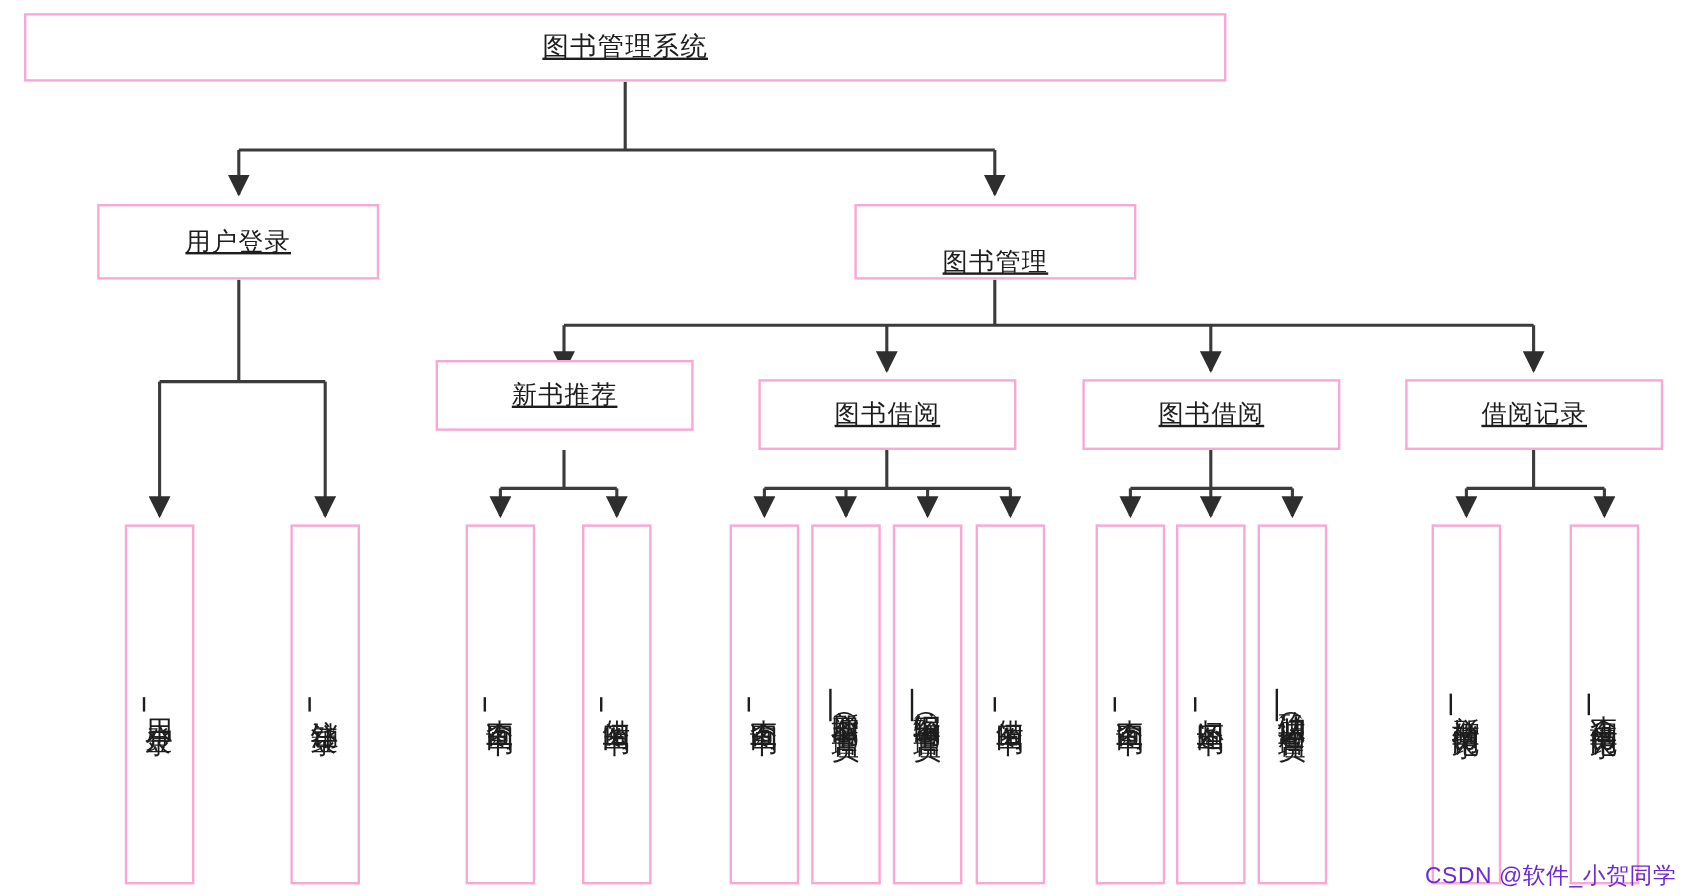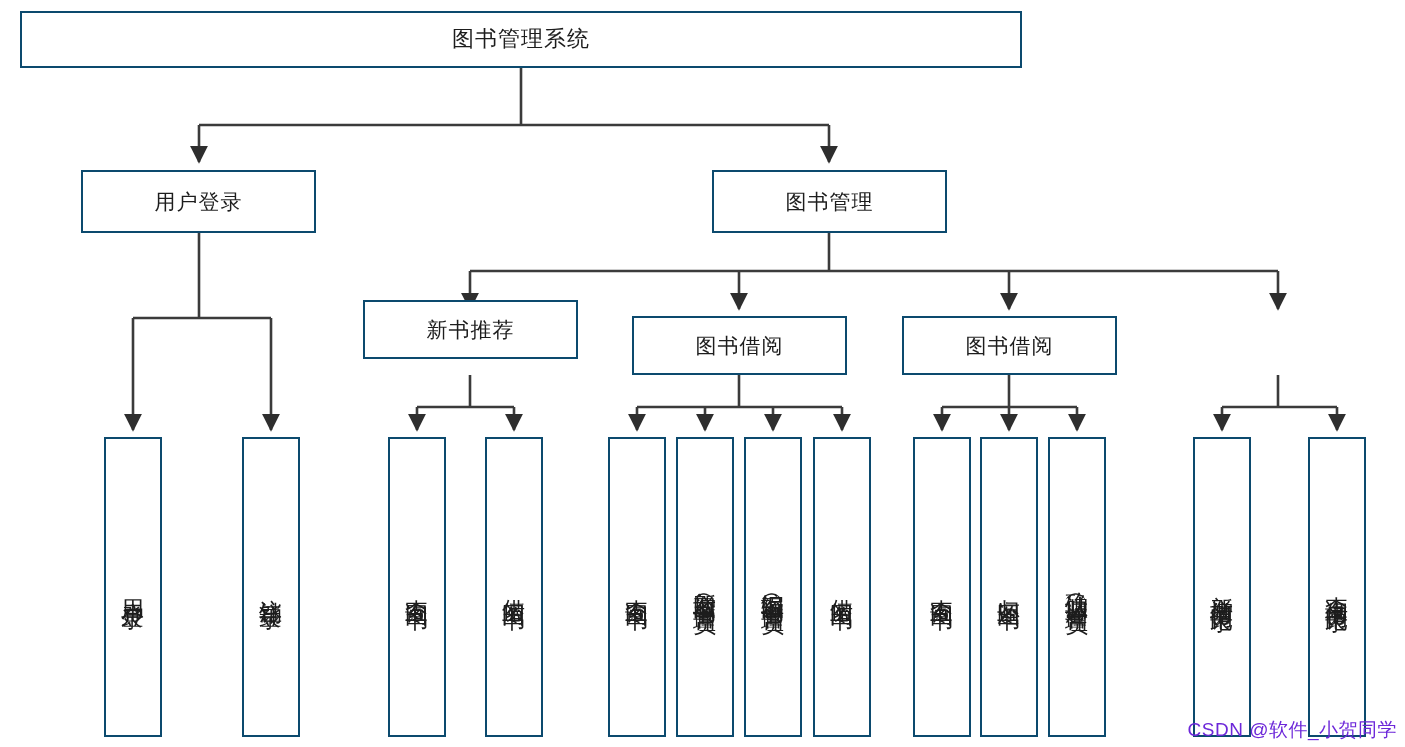--- a/index.html
+++ b/index.html
@@ -22,26 +22,27 @@
     position: absolute;
     left: 0;
     top: 0;
     width: 1405px;
     height: 747px;
     pointer-events: none;
   }
   .node {
     position: absolute;
     box-sizing: border-box;
-    border: 2px solid #0c4a6e;
+    border: 2px solid #f9a8d4;
     background: #ffffff;
     display: flex;
     align-items: center;
     justify-content: center;
     color: #1d1d1d;
+    text-decoration: underline;
   }
   .node.horiz {
     font-size: 21px;
     line-height: 1.2;
     letter-spacing: 1px;
   }
   .node.root {
     font-size: 22px;
   }
   .node.leaf {
@@ -123,32 +124,35 @@
     </g>
   </svg>
 
   <div class="node horiz root" style="left:20px; top:11px; width:1002px; height:57px;">
     <span>图书管理系统</span>
   </div>
 
   <div class="node horiz" style="left:81px; top:170px; width:235px; height:63px;">
     <span>用户登录</span>
   </div>
-  <div class="node horiz" style="left:712px; top:170px; width:235px; height:63px;">
+  <div class="node horiz" style="left:712px; top:170px; width:235px; height:63px;align-items:flex-end;">
     <span>图书管理</span>
   </div>
 
   <div class="node horiz" style="left:363px; top:300px; width:215px; height:59px;">
     <span>新书推荐</span>
   </div>
   <div class="node horiz" style="left:632px; top:316px; width:215px; height:59px;">
     <span>图书借阅</span>
   </div>
   <div class="node horiz" style="left:902px; top:316px; width:215px; height:59px;">
     <span>图书借阅</span>
+  </div>
+  <div class="node horiz" style="left:1171px; top:316px; width:215px; height:59px;">
+    <span>借阅记录</span>
   </div>
 
   <div class="node leaf" style="left:104px; top:437px; width:58px; height:300px;">
     <span class="vtext">用户登录</span>
   </div>
   <div class="node leaf" style="left:242px; top:437px; width:58px; height:300px;">
     <span class="vtext">注销登录</span>
   </div>
 
   <div class="node leaf" style="left:388px; top:437px; width:58px; height:300px;">

